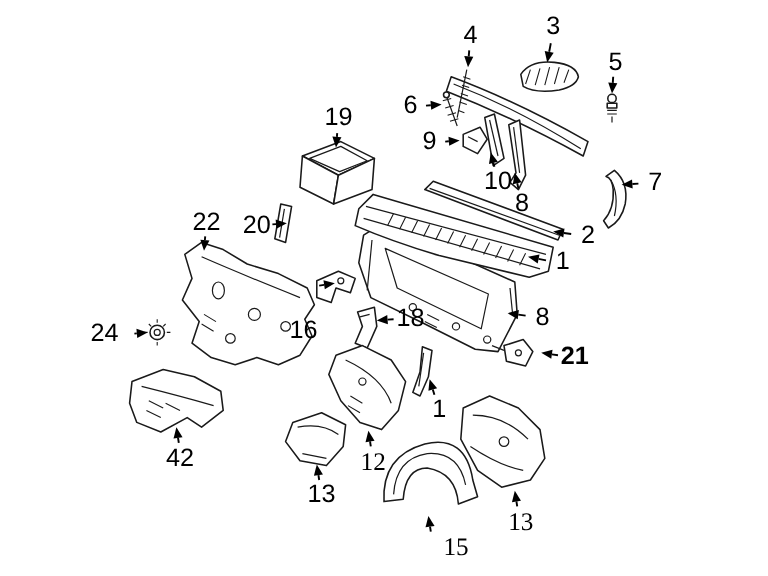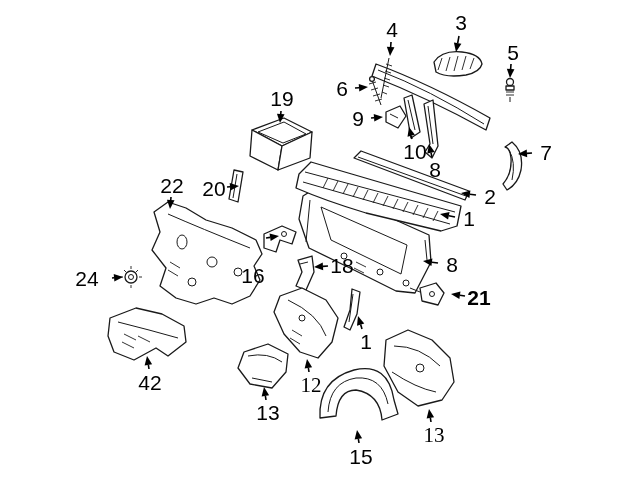--- a/index.html
+++ b/index.html
@@ -242,21 +242,21 @@
     <div class="callout" style="left: 513px; top: 52px;">5</div>
     <div class="callout" style="left: 342px; top: 88px;">6</div>
     <div class="callout" style="left: 546px; top: 152px;">7</div>
     <div class="callout" style="left: 435px; top: 169px;">8</div>
     <div class="callout" style="left: 358px; top: 118px;">9</div>
     <div class="callout" style="left: 415px; top: 151px;">10</div>
     <div class="callout" style="left: 452px; top: 264px;">8</div>
     <div class="callout" style="left: 311px; top: 385px; font-family: Liberation Serif, serif;">12</div>
     <div class="callout" style="left: 434px; top: 435px; font-family: Liberation Serif, serif;">13</div>
     <div class="callout" style="left: 268px; top: 412px;">13</div>
-    <div class="callout" style="left: 361px; top: 456px;">15</div>
+    <div class="callout" style="left: 380px; top: 456px; font-family: Liberation Serif, serif;">15</div>
     <div class="callout" style="left: 253px; top: 251px; margin-top: 24px;">16</div>
     <div class="callout" style="left: 366px; top: 341px;">1</div>
     <div class="callout" style="left: 342px; top: 265px;">18</div>
     <div class="callout" style="left: 282px; top: 98px;">19</div>
     <div class="callout" style="left: 214px; top: 188px;">20</div>
     <div class="callout" style="left: 479px; top: 297px; font-weight: bold;">21</div>
     <div class="callout" style="left: 172px; top: 185px;">22</div>
     <div class="callout" style="left: 150px; top: 382px;">42</div>
     <div class="callout" style="left: 87px; top: 278px;">24</div>
   </div>

